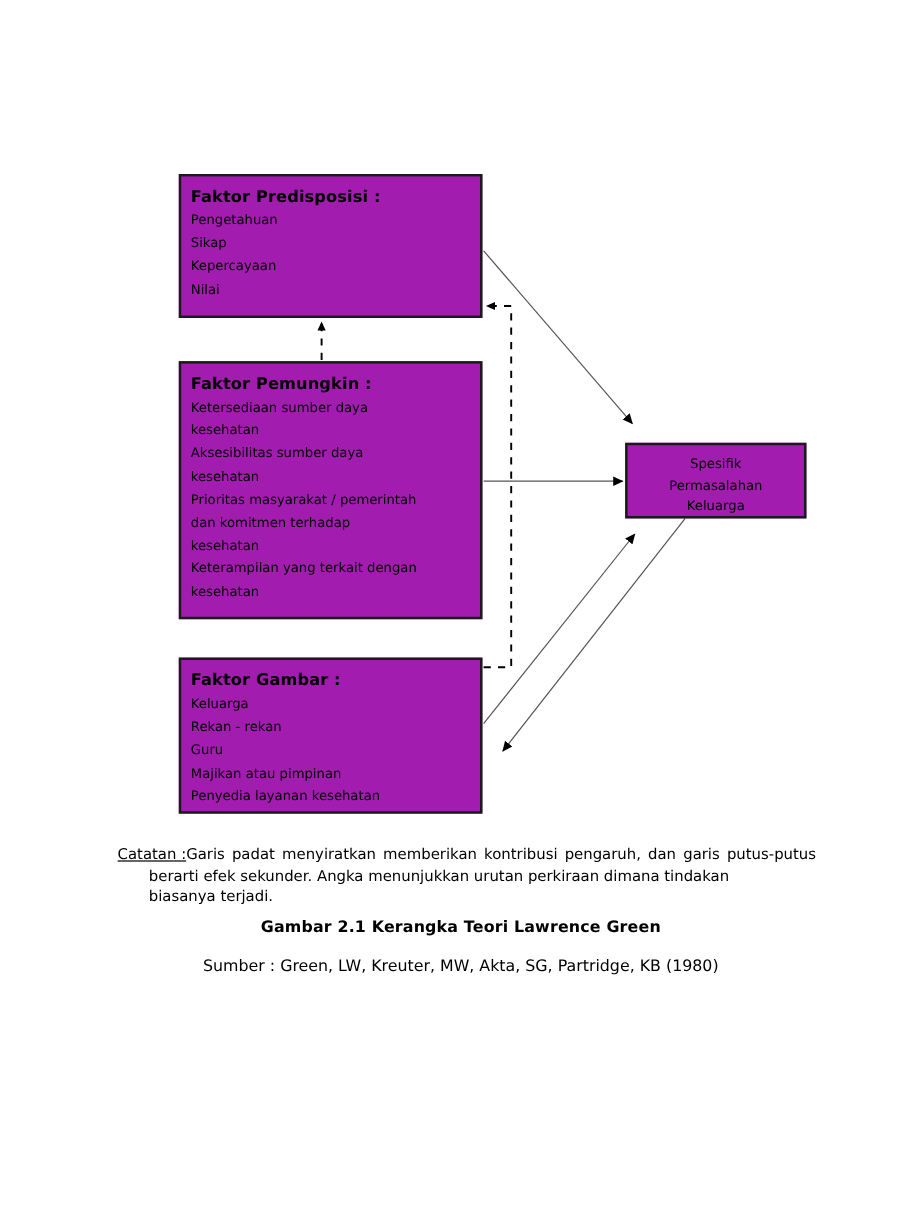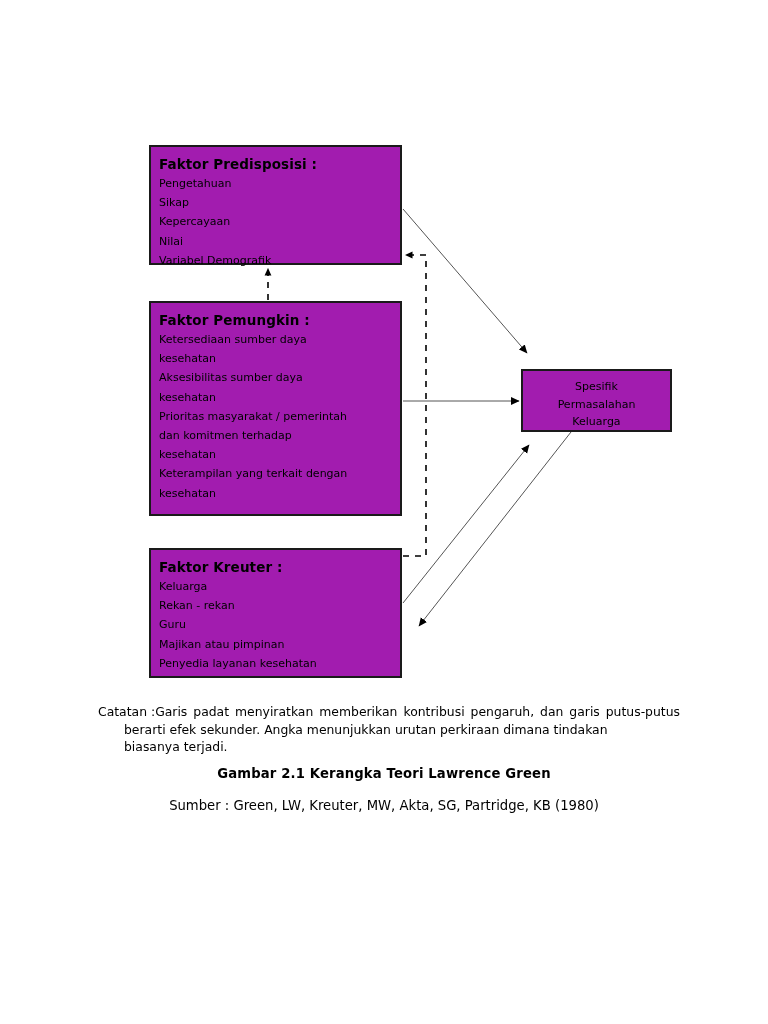--- a/index.html
+++ b/index.html
@@ -77,20 +77,21 @@
   #caption-note {
     position: absolute;
     left: 98px;
     top: 703px;
     width: 582px;
     font-size: 12.4px;
     line-height: 17.6px;
   }
   #caption-note .note-label {
     float: left;
+    text-decoration: underline;
   }
   #caption-note .note-body {
     margin-left: 26px;
     text-align: justify;
   }
   #caption-note .note-body .last-line {
     display: block;
     text-align: left;
   }
 
@@ -142,42 +143,41 @@
     <polyline points="403,556 426,556 426,255 405,255" fill="none" stroke="#000000" stroke-width="1.6" stroke-dasharray="6,6" marker-end="url(#arrowEndThin)"></polyline>
   </svg>
 
   <div class="node-box" id="box-predisposisi">
     <div class="node-inner">
       <div class="node-title">Faktor Predisposisi :</div>
       <div class="node-line">Pengetahuan</div>
       <div class="node-line">Sikap</div>
       <div class="node-line">Kepercayaan</div>
       <div class="node-line">Nilai</div>
-      <div class="node-line">Variabel Demografik</div>
     </div>
   </div>
 
   <div class="node-box" id="box-pemungkin">
     <div class="node-inner">
       <div class="node-title">Faktor Pemungkin :</div>
       <div class="node-line">Ketersediaan sumber daya</div>
       <div class="node-line">kesehatan</div>
       <div class="node-line">Aksesibilitas sumber daya</div>
       <div class="node-line">kesehatan</div>
       <div class="node-line">Prioritas masyarakat / pemerintah</div>
       <div class="node-line">dan komitmen terhadap</div>
       <div class="node-line">kesehatan</div>
       <div class="node-line">Keterampilan yang terkait dengan</div>
       <div class="node-line">kesehatan</div>
     </div>
   </div>
 
   <div class="node-box" id="box-penguat">
     <div class="node-inner">
-      <div class="node-title">Faktor Kreuter :</div>
+      <div class="node-title">Faktor Gambar :</div>
       <div class="node-line">Keluarga</div>
       <div class="node-line">Rekan - rekan</div>
       <div class="node-line">Guru</div>
       <div class="node-line">Majikan atau pimpinan</div>
       <div class="node-line">Penyedia layanan kesehatan</div>
     </div>
   </div>
 
   <div class="node-box" id="box-spesifik">
     <div class="node-inner">

